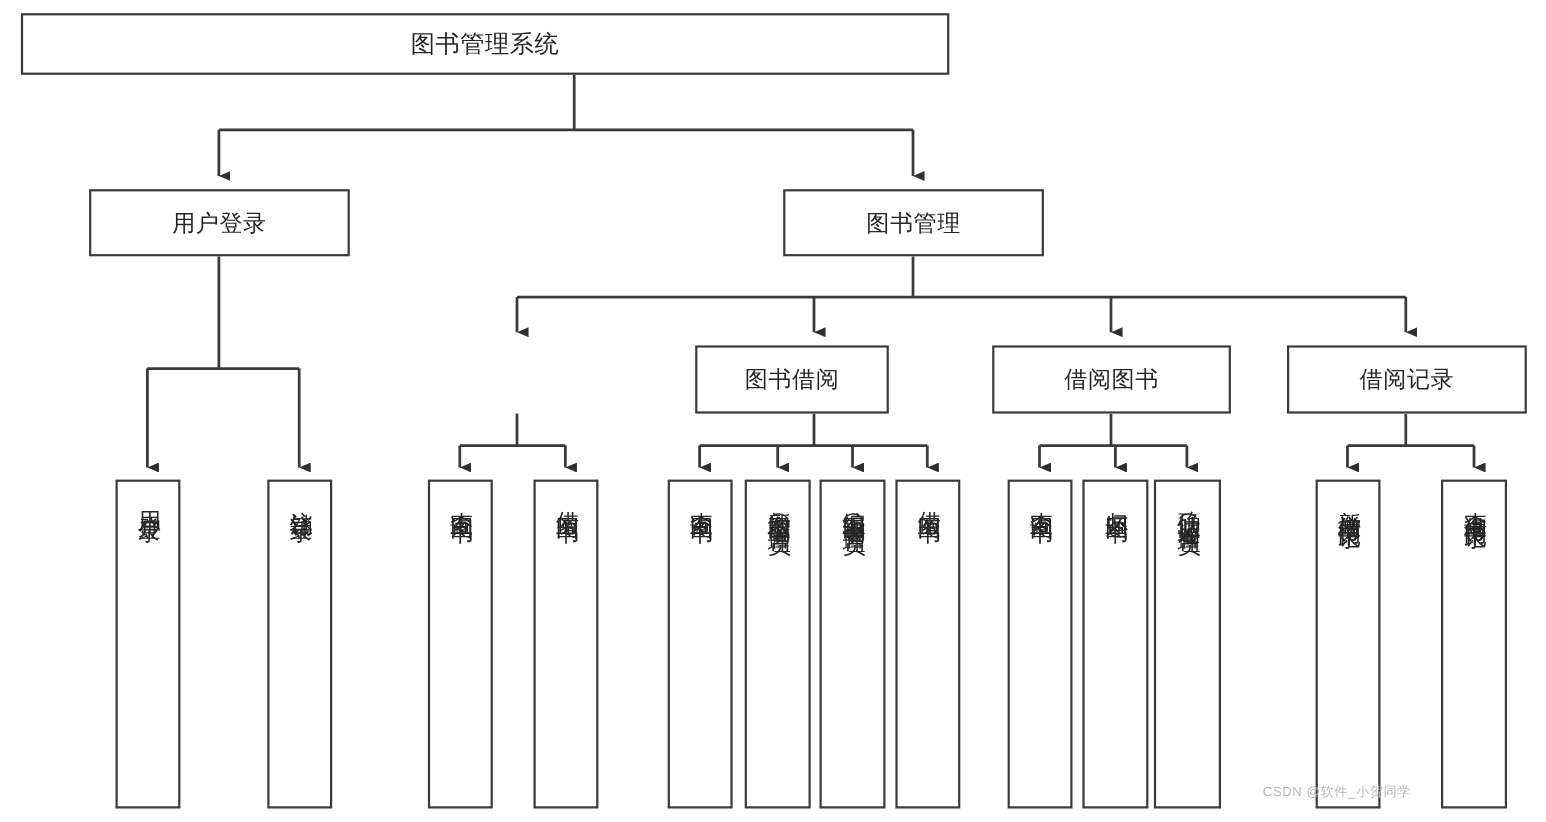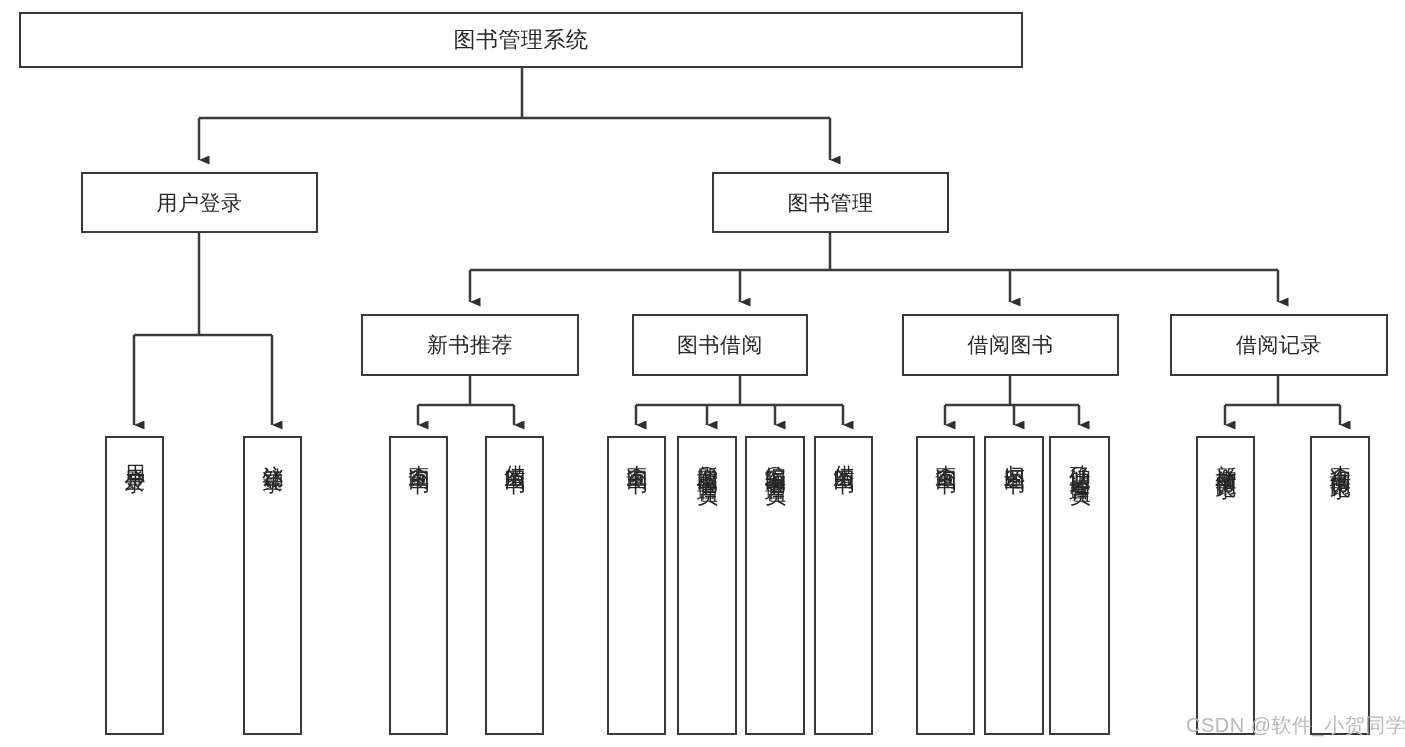--- a/index.html
+++ b/index.html
@@ -52,23 +52,23 @@
     writing-mode: vertical-rl;
     text-orientation: upright;
     font-size: 21px;
     line-height: 1.18;
     letter-spacing: 3px;
     white-space: nowrap;
     text-align: left;
   }
   .watermark {
     position: absolute;
-    left: 1186px;
+    left: 1148px;
     top: 712px;
-    font-size: 20px;
+    font-size: 12px;
     color: #b9b9b9;
     letter-spacing: 0.5px;
     white-space: nowrap;
     user-select: none;
   }
 </style>
 </head>
 <body>
 
 <div id="diagram-root">
@@ -118,34 +118,31 @@
       <line x1="1014" y1="405" x2="1014" y2="425" marker-end="url(#arrowhead)"></line>
       <line x1="1079" y1="405" x2="1079" y2="425" marker-end="url(#arrowhead)"></line>
 
       <line x1="1278" y1="376" x2="1278" y2="405"></line>
       <line x1="1225" y1="405" x2="1340" y2="405"></line>
       <line x1="1225" y1="405" x2="1225" y2="425" marker-end="url(#arrowhead)"></line>
       <line x1="1340" y1="405" x2="1340" y2="425" marker-end="url(#arrowhead)"></line>
     </g>
   </svg>
 
-  <div class="node horiz title-node" style="left:19px; top:12px; width:1004px; height:56px;">
+  <div class="node horiz title-node" style="left:19px; top:12px; width:844px; height:56px;">
     <span>图书管理系统</span>
   </div>
 
   <div class="node horiz" style="left:81px; top:172px; width:237px; height:61px;">
     <span>用户登录</span>
   </div>
   <div class="node horiz" style="left:712px; top:172px; width:237px; height:61px;justify-content:center;">
     <span>图书管理</span>
   </div>
 
-  <div class="node horiz" style="left:361px; top:314px; width:218px; height:62px;">
-    <span>新书推荐</span>
-  </div>
   <div class="node horiz" style="left:632px; top:314px; width:176px; height:62px;">
     <span>图书借阅</span>
   </div>
   <div class="node horiz" style="left:902px; top:314px; width:217px; height:62px;">
     <span>借阅图书</span>
   </div>
   <div class="node horiz" style="left:1170px; top:314px; width:218px; height:62px;">
     <span>借阅记录</span>
   </div>
 

